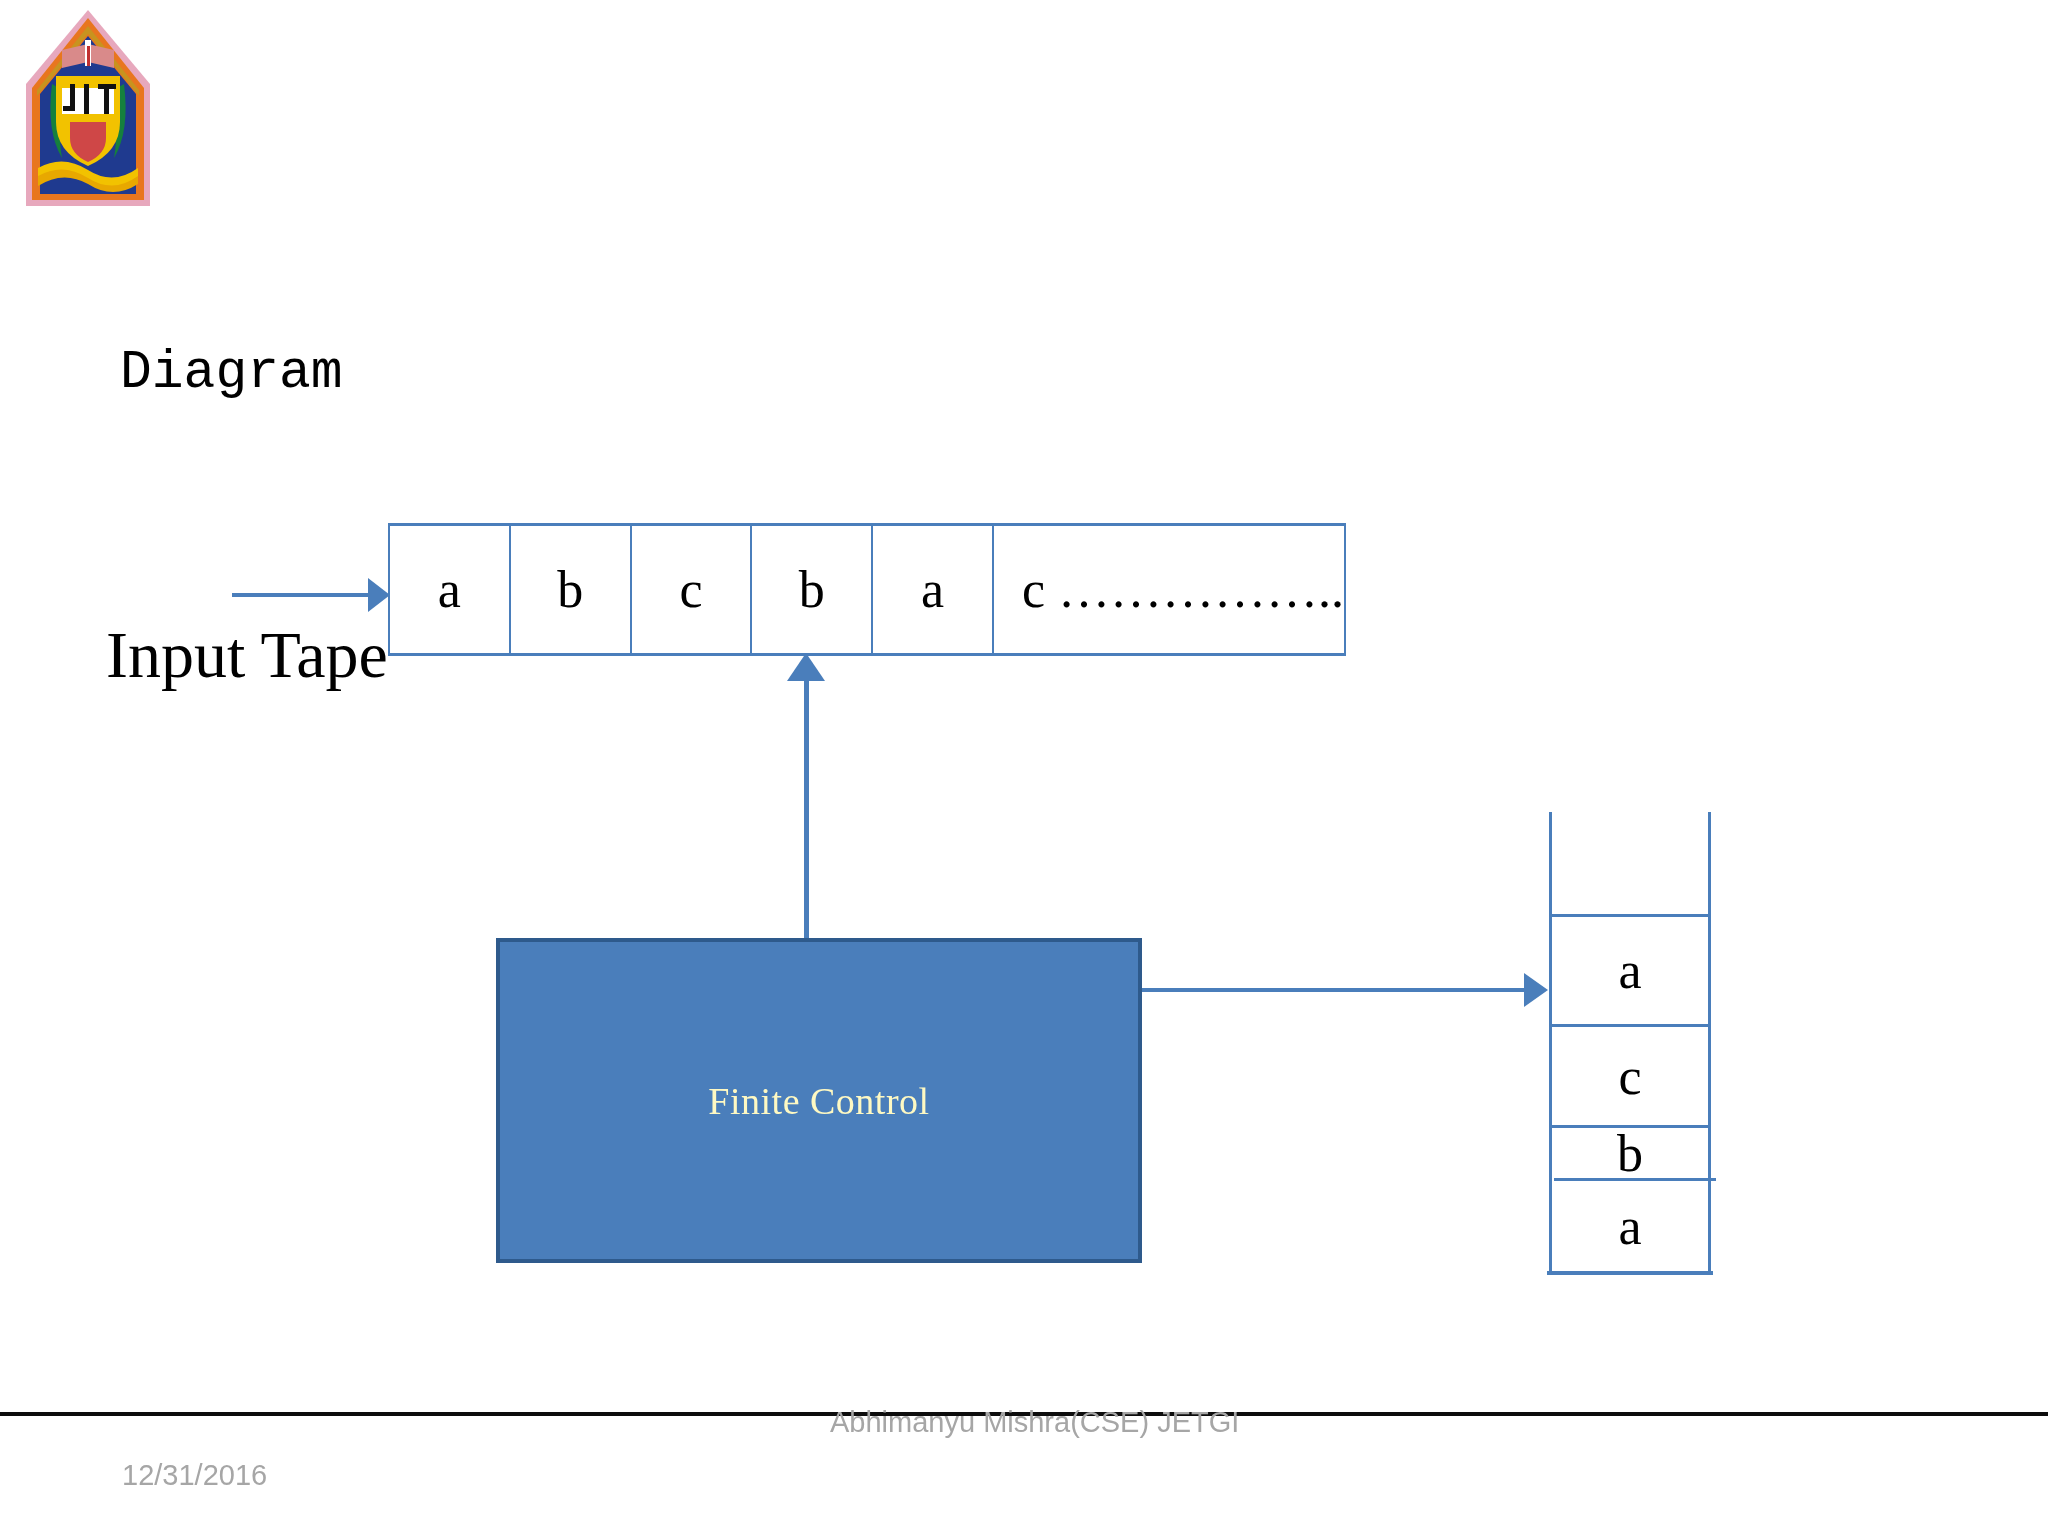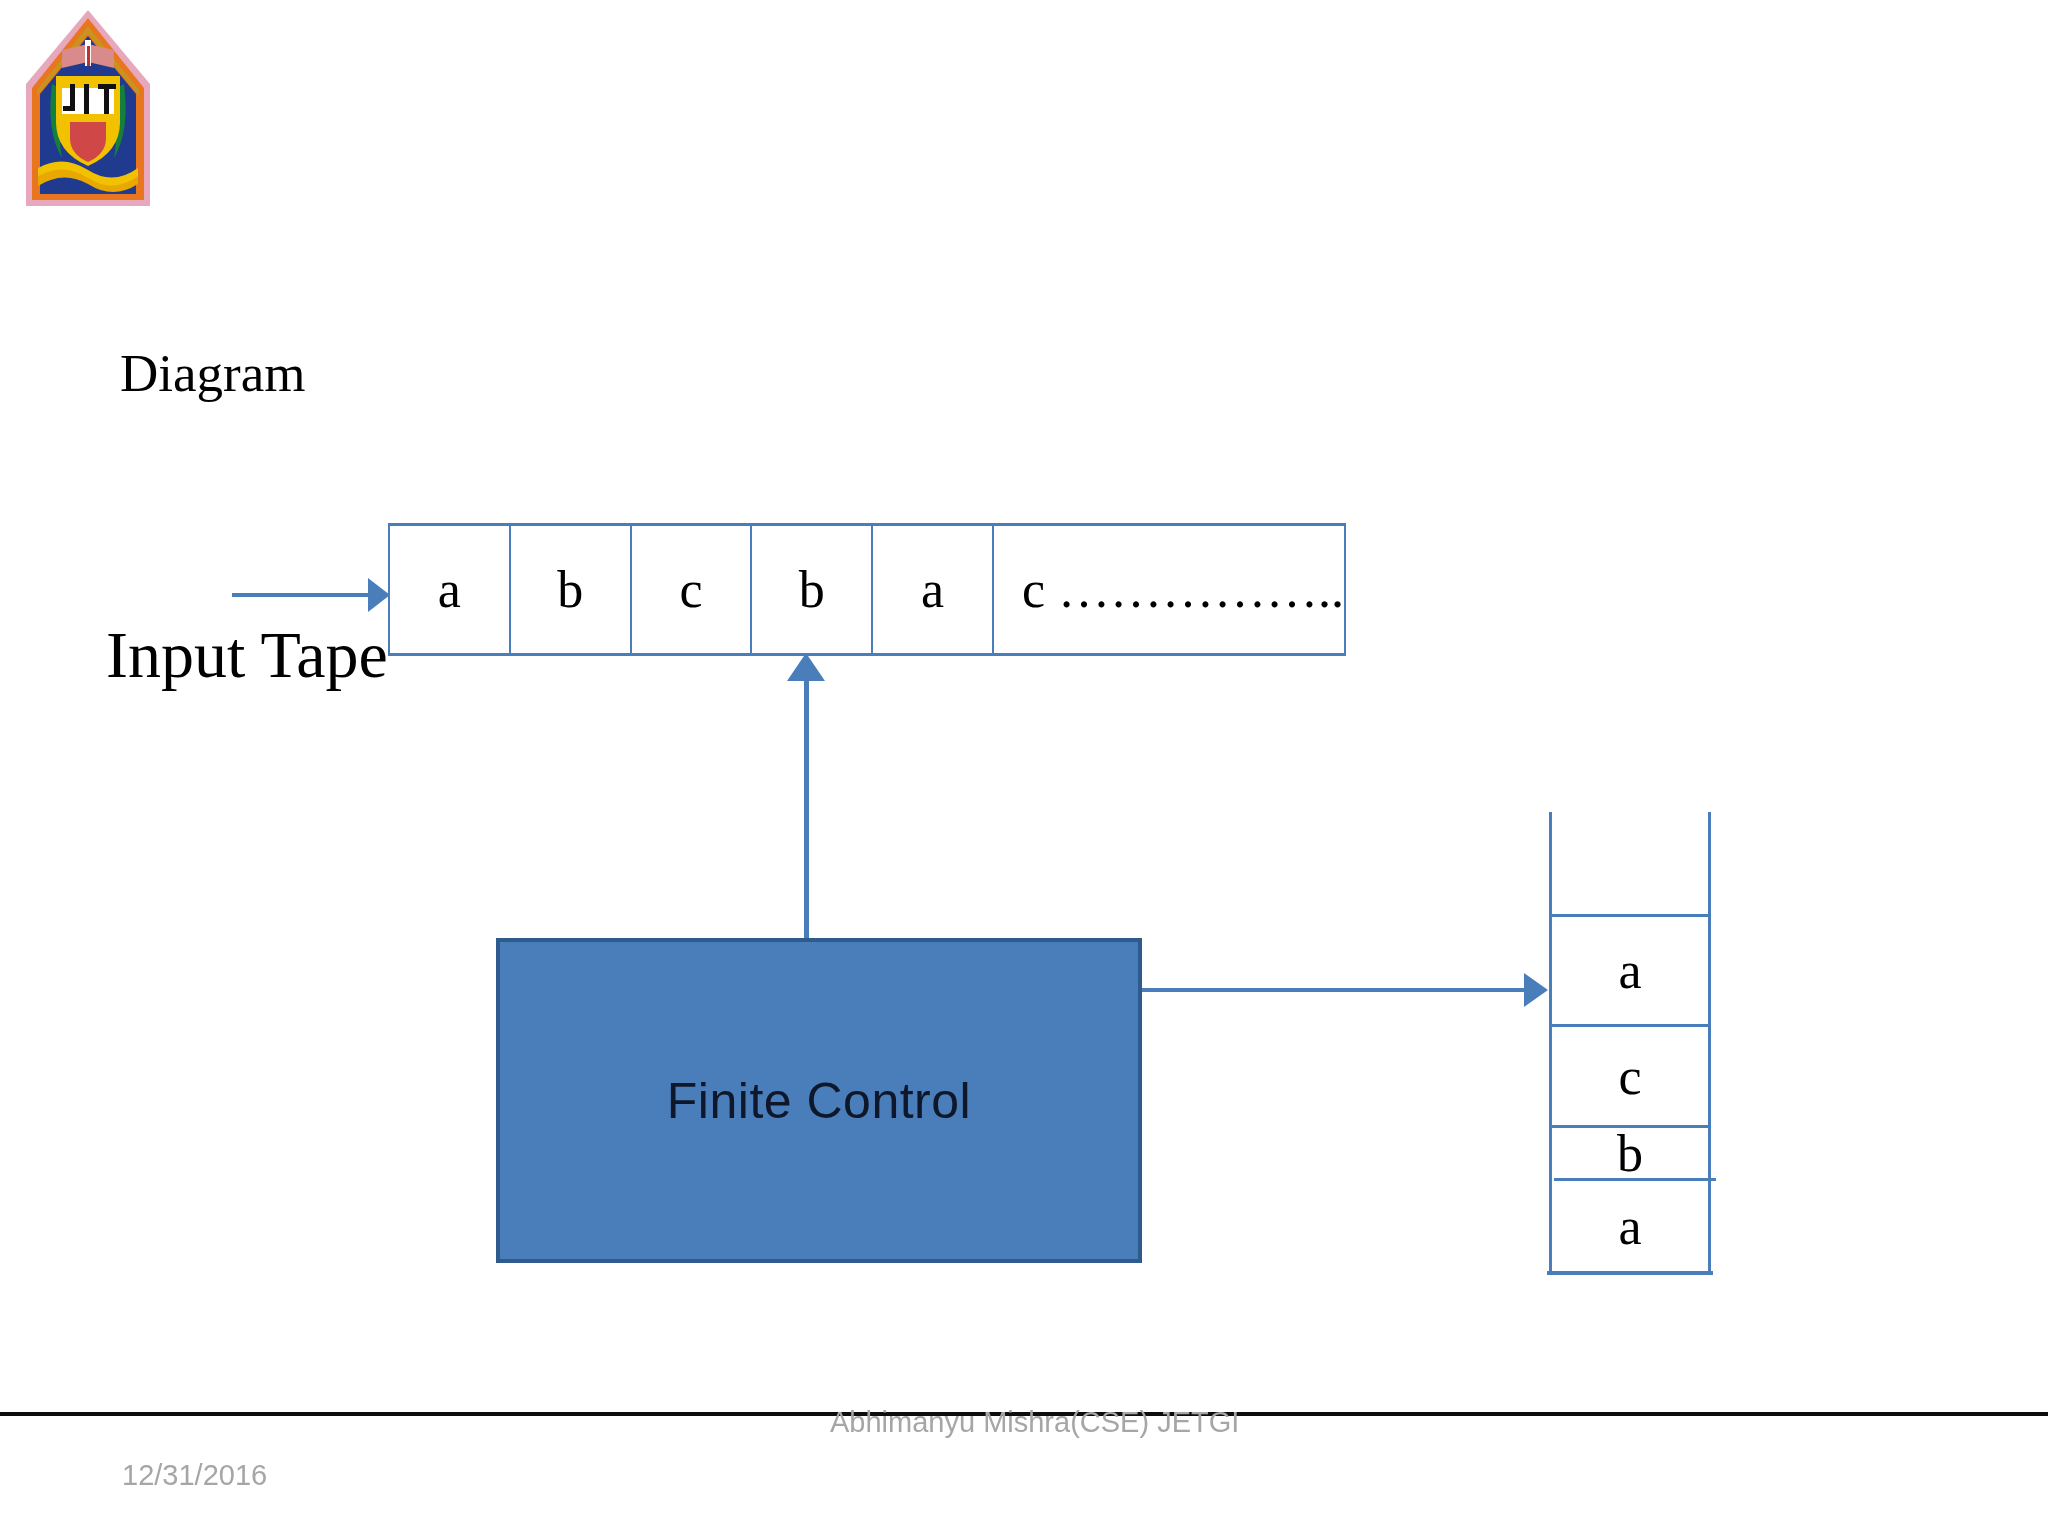--- a/index.html
+++ b/index.html
@@ -31,20 +31,21 @@
     font-family: "Liberation Serif", "DejaVu Serif", serif;
     color: #000000;
     white-space: nowrap;
     font-weight: 400;
   }
   #title-diagram {
     left: 120px;
     top: 347px;
     font-size: 53px;
     line-height: 1;
+    font-family: Liberation Mono, monospace;
   }
   #label-input-tape {
     left: 106px;
     top: 622px;
     font-size: 66px;
     line-height: 1;
   }
 
   
   #tape {
@@ -141,23 +142,23 @@
     width: 646px;
     height: 325px;
     background: #4a7ebb;
     border: 4px solid #2e5a8c;
     box-sizing: border-box;
     display: flex;
     align-items: center;
     justify-content: center;
   }
   #finite-control-label {
-    font-family: Liberation Sans, sans-serif;
-    font-size: 50px;
-    color: #0f172a;
+    font-family: Liberation Serif, serif;
+    font-size: 38px;
+    color: #fef9c3;
     font-weight: 400;
     letter-spacing: 0.5px;
   }
 
   
   #stack {
     position: absolute;
     left: 1549px;
     top: 812px;
     width: 162px;

